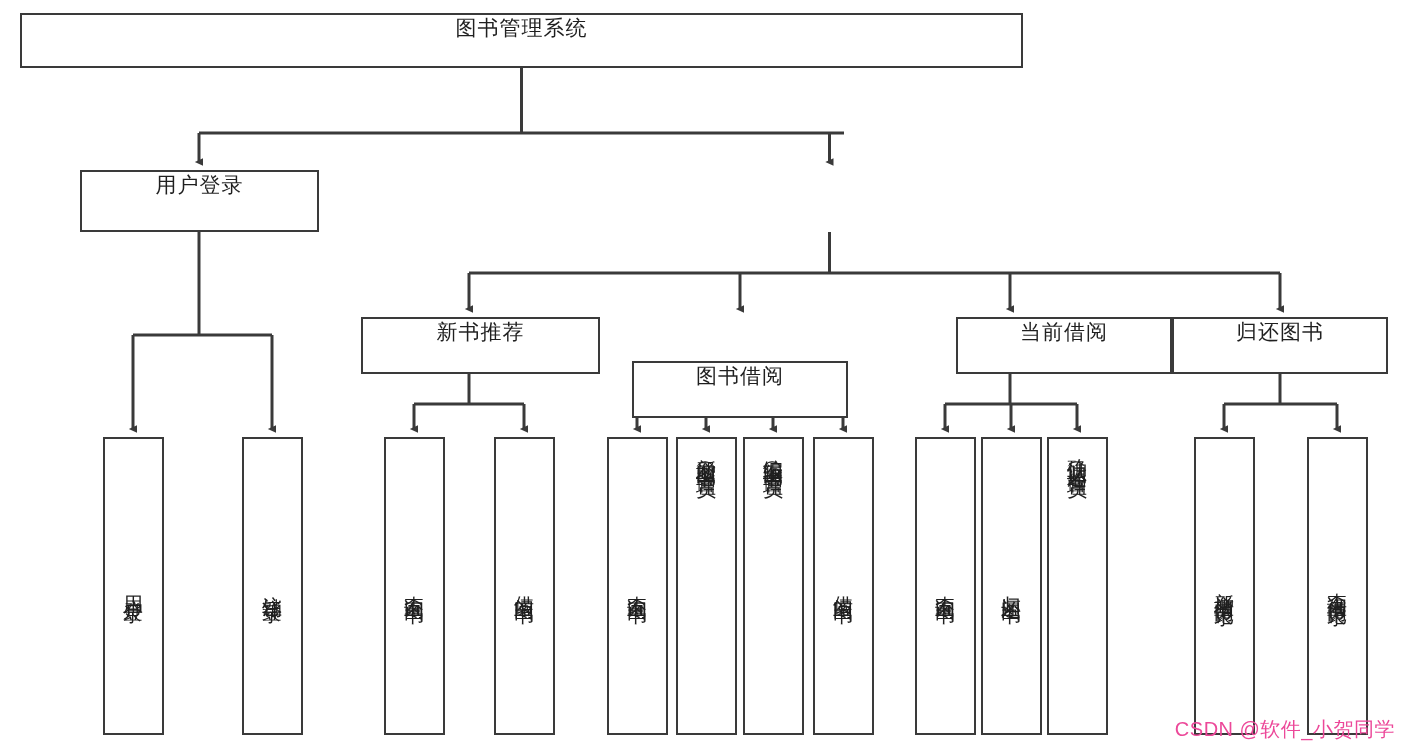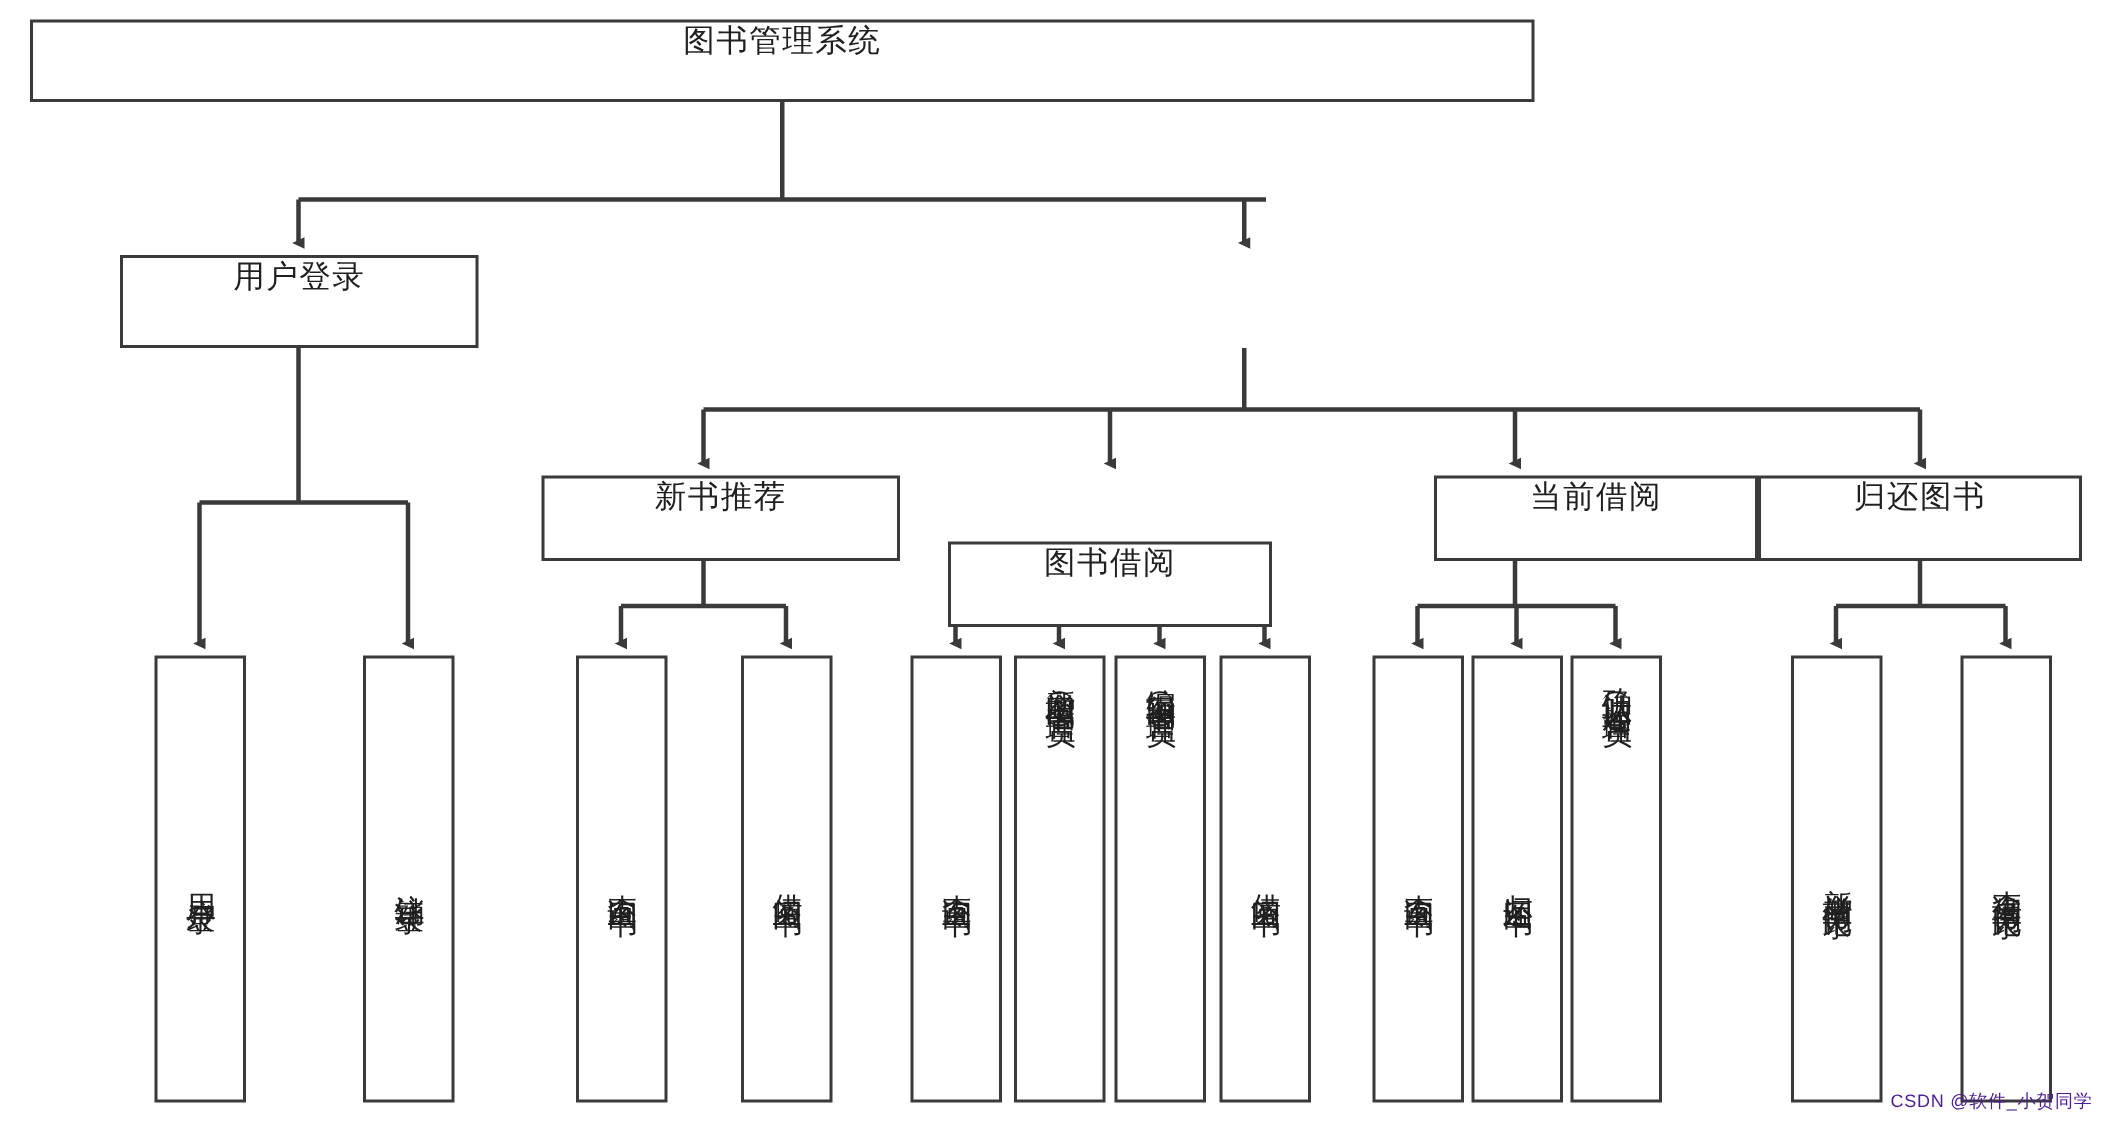--- a/index.html
+++ b/index.html
@@ -59,22 +59,22 @@
     white-space: nowrap;
     max-height: 286px;
   }
   .node.leaf.align-top {
     align-items: flex-start;
   }
   #watermark {
     position: absolute;
     right: 10px;
     bottom: 4px;
-    font-size: 12px;
-    color: #4c1d95;
+    font-size: 20px;
+    color: #ec4899;
     letter-spacing: 0.5px;
     z-index: 5;
     white-space: nowrap;
     font-family: "Liberation Sans", "DejaVu Sans", sans-serif;
   }
 </style>
 </head>
 <body>
 
 <div id="diagram-root">

